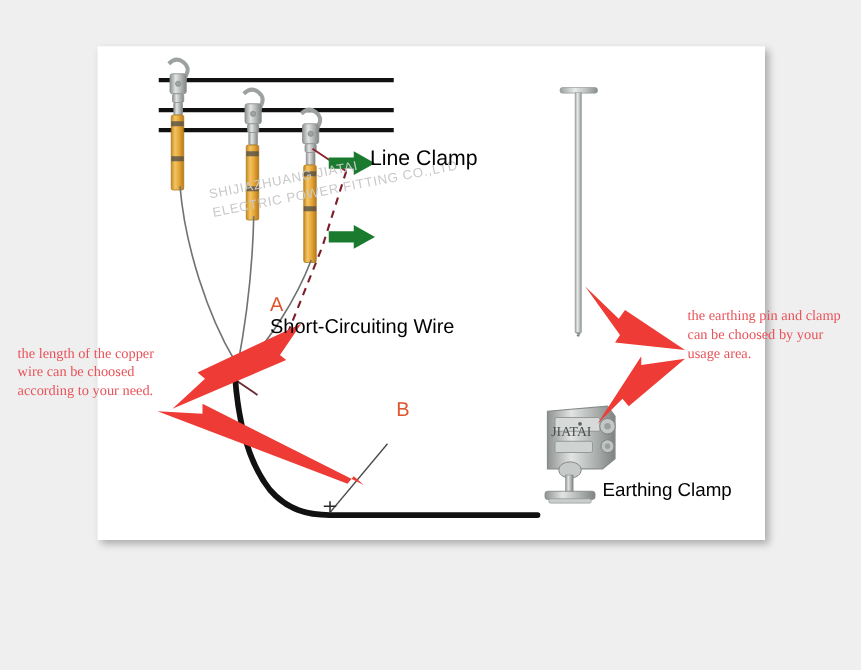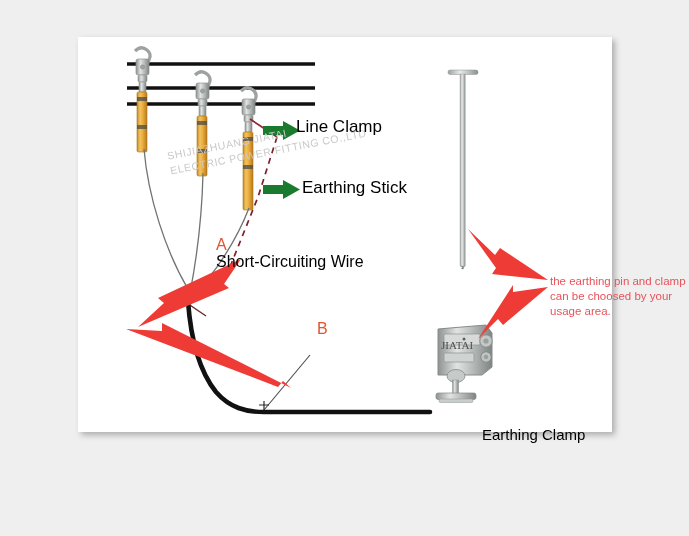--- a/index.html
+++ b/index.html
@@ -12,29 +12,29 @@
          background:#ffffff;box-shadow:3px 3px 6px rgba(0,0,0,.28);}
 
   
   .lbl{position:absolute;color:#000000;font-weight:normal;white-space:nowrap;
        font-family:"Liberation Sans", sans-serif;}
   .lbl-lineclamp{left:296px;top:117px;font-size:17px;}
   .lbl-earthstick{left:302px;top:178px;font-size:17px;}
   .lbl-earthpin{left:474px;top:172px;font-size:15px;}
   .lbl-shortwire{left:216px;top:253px;font-size:16px;text-align:right;}
   .lbl-earthwire{left:304px;top:339px;font-size:15px;}
-  .lbl-earthclamp{left:482px;top:384px;font-size:15px;margin-top:42px;}
+  .lbl-earthclamp{left:482px;top:384px;font-size:15px;}
 
   .mark{position:absolute;color:#e0542e;font-size:16px;font-weight:normal;
         font-family:"Liberation Sans", sans-serif;}
   .mark-a{left:216px;top:236px;}
   .mark-b{left:317px;top:320px;}
 
   .note{position:absolute;color:#e8535a;font-size:11.5px;line-height:15px;
-        font-family:Liberation Sans, sans-serif;margin-top:28px;}
+        font-family:Liberation Serif, serif;}
   .note-left{left:14px;top:276px;width:110px;}
   .note-right{left:550px;top:246px;width:136px;}
 
   
   #watermark{position:absolute;left:88px;top:112px;width:250px;
      transform:rotate(-11deg);transform-origin:0 0;
      color:#c9c9c9;font-size:10.5px;line-height:15px;letter-spacing:.6px;
      white-space:nowrap;font-family:"Liberation Sans", sans-serif;}
 
   svg{position:absolute;left:0;top:0;overflow:visible;}
@@ -187,22 +187,22 @@
       </g>
     </svg>
 
     <div id="watermark">
       <div>SHIJIAZHUANG JIATAI</div>
       <div>ELECTRIC POWER FITTING CO.,LTD</div>
     </div>
   </div>
 
   <div class="lbl lbl-lineclamp">Line Clamp</div>
-  <div class="lbl lbl-earthstick">Earthing Stick</div>
   <div class="lbl lbl-shortwire">Short-Circuiting Wire</div>
   <div class="lbl lbl-earthclamp">Earthing Clamp</div>
 
   <div class="mark mark-a">A</div>
   <div class="mark mark-b">B</div>
 
+  <div class="note note-left">the length of the copper wire can be choosed according to your need.</div>
   <div class="note note-right">the earthing pin and clamp can be choosed by your usage area.</div>
 
 </div>
 
 </body></html>

